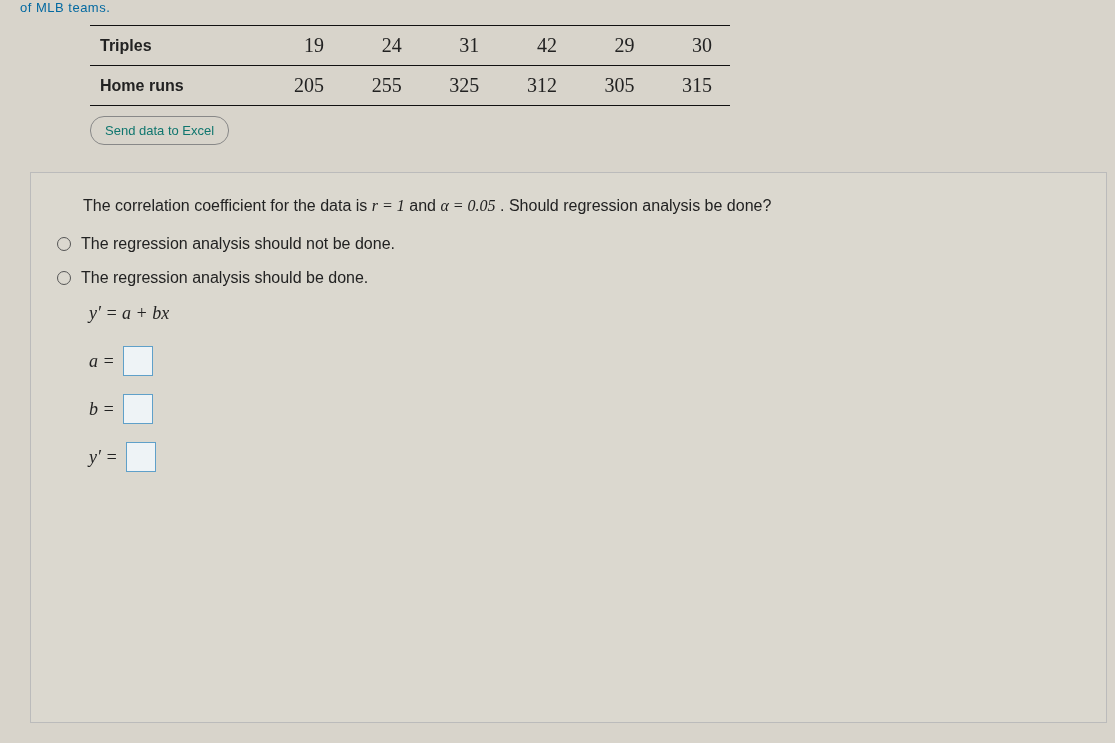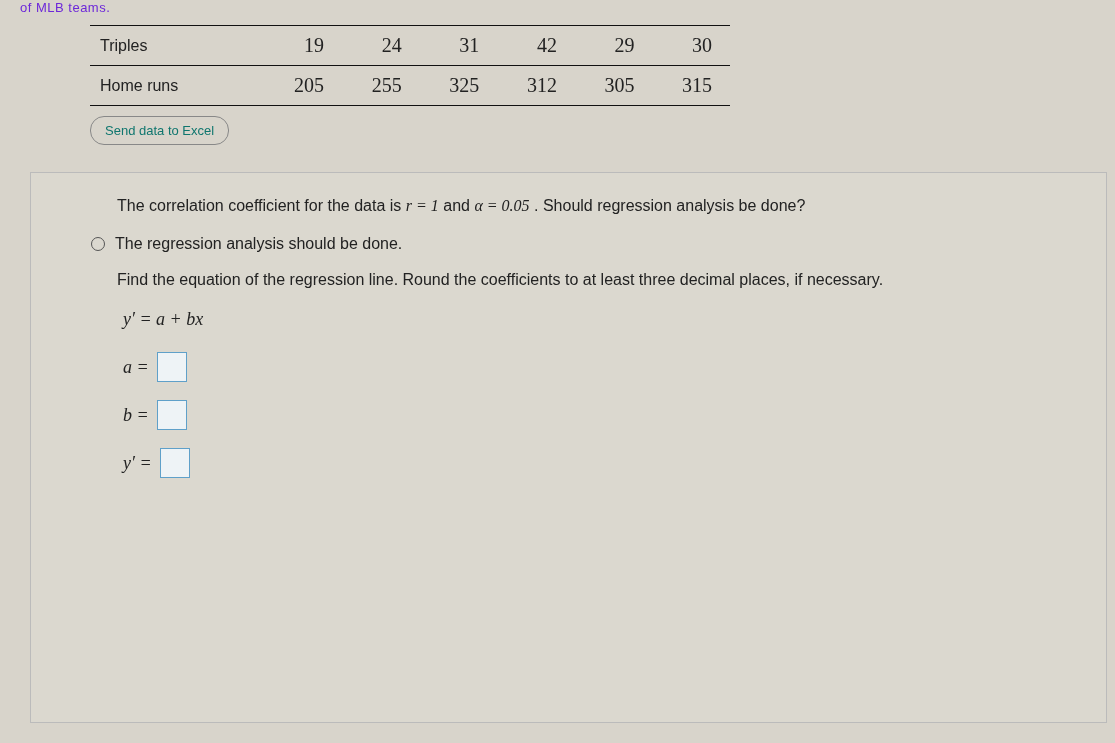--- a/index.html
+++ b/index.html
@@ -9,36 +9,36 @@
     width: 1115px;
     height: 743px;
     overflow: hidden;
     color: #222;
     position: relative;
   }
   .top-fragment {
     position: absolute;
     top: 0; left: 20px;
     font-size: 13px;
-    color: #6d28d9;
+    color: #0369a1;
     letter-spacing: 0.5px;
   }
   .data-panel {
     position: absolute;
     top: 25px;
     left: 90px;
     width: 640px;
   }
   table {
     border-collapse: collapse;
     width: 100%;
     font-size: 19px;
   }
   td.label {
-    font-weight: normal;
+    font-weight: bold;
     font-size: 16px;
     padding: 8px 30px 8px 10px;
     border-top: 1px solid #111;
     border-bottom: 1px solid #111;
     width: 175px;
   }
   td.num {
     padding: 8px 18px;
     text-align: right;
     border-top: 1px solid #111;
@@ -62,21 +62,21 @@
     cursor: pointer;
   }
   .question-panel {
     position: absolute;
     top: 172px;
     left: 30px;
     right: 8px;
     bottom: 20px;
     border: 1px solid #bbb;
     background: rgba(222,218,210,0.6);
-    padding: 24px 30px 20px 86px;
+    padding: 24px 30px 20px 52px;
     font-size: 16px;
     color: #222;
   }
   .prompt-line {
     margin-bottom: 20px;
     font-size: 16px;
   }
   .serif-i { font-family: "Times New Roman", serif; font-style: italic; }
   .option-row {
     display: flex;
@@ -163,24 +163,27 @@
   <p class="prompt-line">
     <span>The correlation coefficient for the data is </span>
     <span class="serif-i">r = 1</span>
     <span> and </span>
     <span class="serif-i">α = 0.05</span>
     <span>. Should regression analysis be done?</span>
   </p>
 
   <div class="option-row">
     <span class="radio"></span>
+    <span>The regression analysis should not be done.</span>
+  </div>
+  <div class="option-row">
+    <span class="radio"></span>
     <span>The regression analysis should be done.</span>
   </div>
 
-  <p class="subtext">Find the equation of the regression line. Round the coefficients to at least three decimal places, if necessary.</p>
 
   <p class="equation">y′ = a + bx</p>
 
   <div class="input-row">
     <span>a =</span>
     <span class="answer-box"></span>
   </div>
   <div class="input-row">
     <span>b =</span>
     <span class="answer-box"></span>

